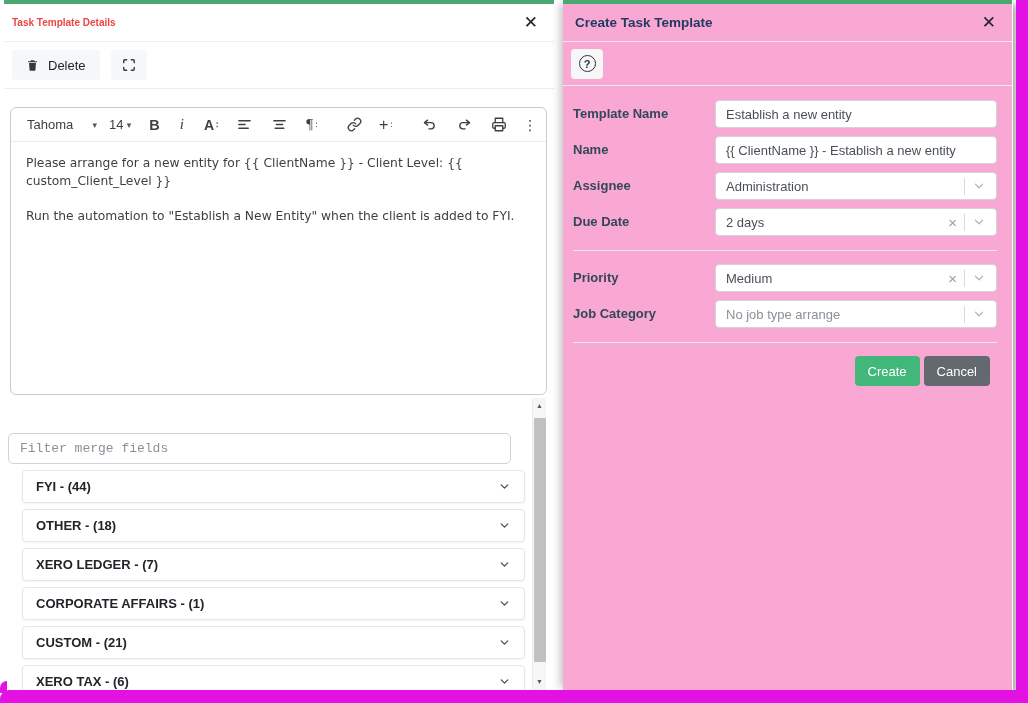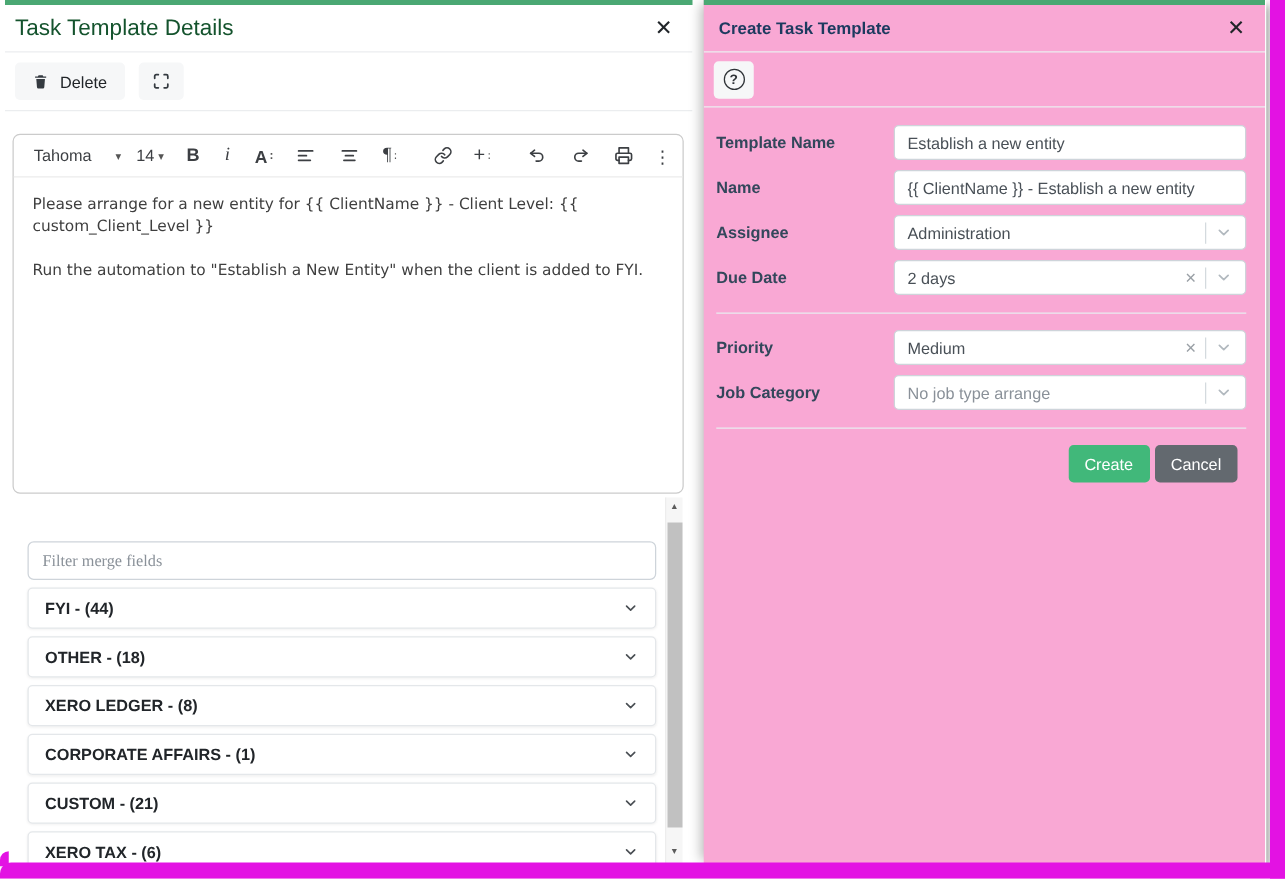--- a/index.html
+++ b/index.html
@@ -30,21 +30,21 @@
   .right-panel {
     position:absolute; left:563px; top:0; width:449px; height:691px;
     border-top:4px solid #4aa873; background:#f9a8d4;
     box-shadow:-5px 0 9px -3px rgba(0,0,0,.28);
     overflow:hidden;
   }
 
   
   .hdr { display:flex; align-items:center; justify-content:space-between;
          padding:0 12px 0 8px; height:38px; border-bottom:1px solid #ebedef; }
-  .hdr .title-l { font-size:18px; font-weight:400; color:#14532d; }
+  .hdr .title-l { font-size:10px; font-weight:700; color:#ef4444; }
   .hdr .title-r { font-size:13.5px; font-weight:700; color:#1d3a5f; }
   .close-x { font-size:17px; color:#212529; cursor:pointer; line-height:1; padding:2px 4px; }
 
   
   .lp-actions { display:flex; align-items:center; gap:11px; padding:8px; height:47px; border-bottom:1px solid #ebedef; }
   .btn-light { display:flex; align-items:center; gap:9px; background:#f6f7f8; border:none;
                border-radius:4px; height:30px; padding:0 14px; font-size:13px; color:#212529; cursor:pointer; }
   .btn-sq { width:36px; justify-content:center; padding:0; }
 
   
@@ -62,23 +62,23 @@
   .dd { font-size:9px; margin-left:2px; color:#555; letter-spacing:0; }
   .ed-ico { margin-left:18px; display:flex; align-items:center; }
   .ed-ico svg { stroke:#3c3f43; } .gap-m { width:14px; }
   .ed-para { font-size:15px; margin-left:18px; font-family:"Liberation Serif",serif; }
   .ed-more { margin-left:16px; font-size:14px; color:#3c3f43; letter-spacing:1px; }
   .ed-body { padding:13px 15px; font-family:"DejaVu Sans", sans-serif; font-size:12.3px; color:#3f3f3f; line-height:1.45; }
   .ed-body p { margin-bottom:17px; }
 
   
   .merge-area { position:absolute; left:0; top:394px; width:550px; bottom:0; }
-  .filter-input { position:absolute; left:18px; top:35px; width:503px; height:31px;
+  .filter-input { position:absolute; left:4px; top:35px; width:503px; height:31px;
                   border:1px solid #ced4da; border-radius:5px; padding:0 11px;
-                  font-size:13px; color:#4c1d95; font-family:Liberation Serif, serif; outline:none; }
+                  font-size:13px; color:#4c1d95; font-family:Liberation Mono, monospace; outline:none; }
   .filter-input::placeholder { color:#8a9199; }
   .acc { position:absolute; left:18px; width:503px; height:33px;
          background:#fff; border:1px solid #e4e7ea; border-radius:4px;
          box-shadow:0 1px 2px rgba(0,0,0,.05);
          display:flex; align-items:center; justify-content:space-between;
          padding:0 13px; cursor:pointer; }
   .acc span { font-size:13px; font-weight:600; color:#212529; }
   .acc svg { stroke:#4a4f54; }
 
   
@@ -236,21 +236,21 @@
             <polyline points="6 9 12 15 18 9"></polyline>
           </svg>
       </div>
       <div class="acc" style="top:111px">
         <span>OTHER - (18)</span>
         <svg width="13" height="13" viewBox="0 0 24 24" fill="none" stroke-width="2.4" stroke-linecap="round" stroke-linejoin="round">
             <polyline points="6 9 12 15 18 9"></polyline>
           </svg>
       </div>
       <div class="acc" style="top:150px">
-        <span>XERO LEDGER - (8)</span>
+        <span>XERO LEDGER - (7)</span>
         <svg width="13" height="13" viewBox="0 0 24 24" fill="none" stroke-width="2.4" stroke-linecap="round" stroke-linejoin="round">
             <polyline points="6 9 12 15 18 9"></polyline>
           </svg>
       </div>
       <div class="acc" style="top:189px">
         <span>CORPORATE AFFAIRS - (1)</span>
         <svg width="13" height="13" viewBox="0 0 24 24" fill="none" stroke-width="2.4" stroke-linecap="round" stroke-linejoin="round">
             <polyline points="6 9 12 15 18 9"></polyline>
           </svg>
       </div>

